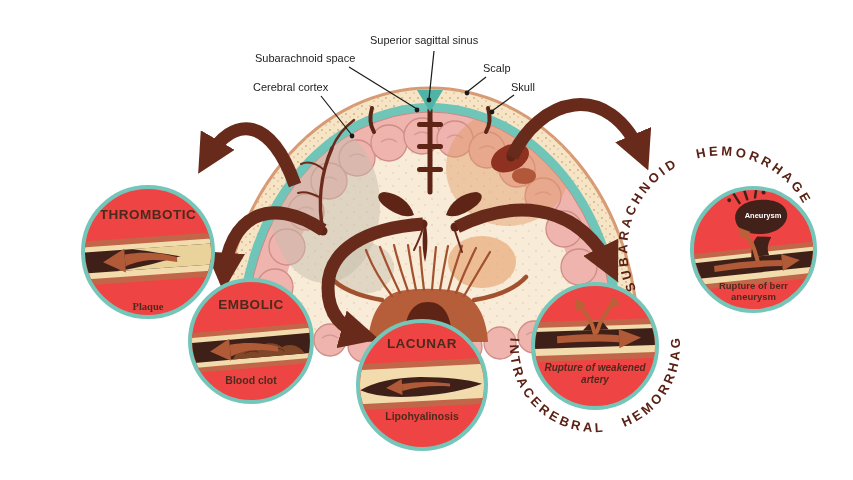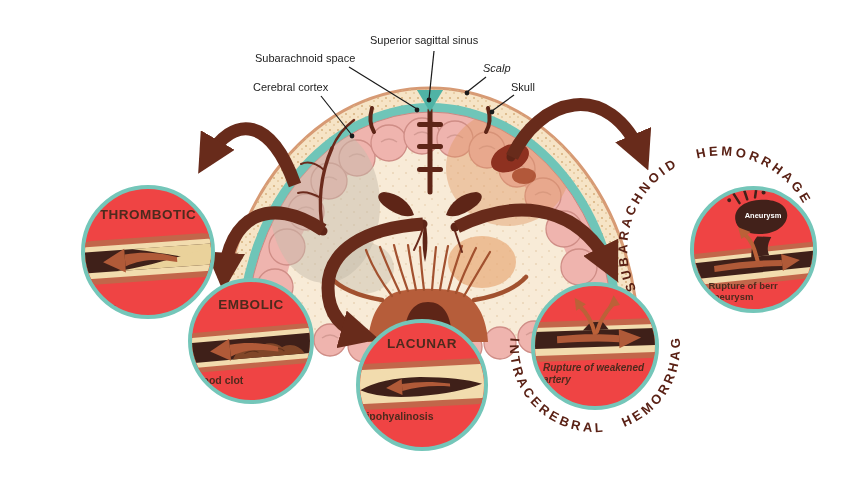--- a/index.html
+++ b/index.html
@@ -5,21 +5,21 @@
   html,body{margin:0;padding:0;background:#fff;}
   .stage{position:relative;width:853px;height:480px;background:#fff;overflow:hidden;
          font-family:"Liberation Sans",sans-serif;}
   .scene{position:absolute;left:0;top:0;}
   .anat-label{position:absolute;font-size:11px;color:#1c1c1c;white-space:nowrap;}
   .circle{position:absolute;border-radius:50%;background:#ef4444;border:4px solid #74c6b9;
           box-sizing:border-box;overflow:hidden;}
   .circle svg{position:absolute;left:0;top:0;}
   .c-title{position:absolute;left:0;right:0;text-align:center;font-weight:bold;
            font-size:13.5px;letter-spacing:.5px;color:#4e2a1d;}
-  .c-cap{position:absolute;left:0;right:0;margin:0 auto;font-weight:bold;
+  .c-cap{position:absolute;left:0;right:0;margin:0 auto;text-align:center;font-weight:bold;
          font-size:10.5px;color:#4e2a1d;line-height:1.2;}
   .aneurysm-tag{position:absolute;text-align:center;font-weight:bold;font-size:7.5px;color:#ffffff;}
   .arc-label{font-weight:bold;font-size:13px;letter-spacing:3.2px;word-spacing:12px;fill:#5a2115;}
 </style>
 </head>
 <body>
 
 <div class="stage">
 
   <svg class="scene" width="853" height="480" viewBox="0 0 853 480">
@@ -178,21 +178,21 @@
       <textPath href="#arcSub" startOffset="4">SUBARACHNOID HEMORRHAGE</textPath>
     </text>
     <text class="arc-label">
       <textPath href="#arcIntra" startOffset="4">INTRACEREBRAL HEMORRHAGE</textPath>
     </text>
   </svg>
 
   <div class="anat-label" style="left:370px;top:34px;">Superior sagittal sinus</div>
   <div class="anat-label" style="left:255px;top:52px;">Subarachnoid space</div>
   <div class="anat-label" style="left:233px;top:81px;margin-left:20px;">Cerebral cortex</div>
-  <div class="anat-label" style="left:483px;top:62px;font-style:italic;">Scalp</div>
+  <div class="anat-label" style="left:483px;top:62px;">Scalp</div>
   <div class="anat-label" style="left:511px;top:81px;">Skull</div>
 
   <div class="circle" style="left:81px;top:185px;width:134px;height:134px;">
     <svg width="126" height="126" viewBox="0 0 126 126">
       <g transform="rotate(-4 63 70)">
         <rect x="-12" y="48" width="150" height="44" rx="20" fill="#c2664a"></rect>
         <rect x="-12" y="54" width="150" height="32" rx="14" fill="#f2dcae"></rect>
         <rect x="-12" y="59" width="150" height="21" fill="#3f2019"></rect>
         <path d="M 48,59 L 140,59 L 140,76 C 116,76 92,68 48,59 Z" fill="#ead29b"></path>
         <path d="M 30,80 C 66,78 106,66 140,60 L 140,80 Z" fill="#ead29b"></path>

